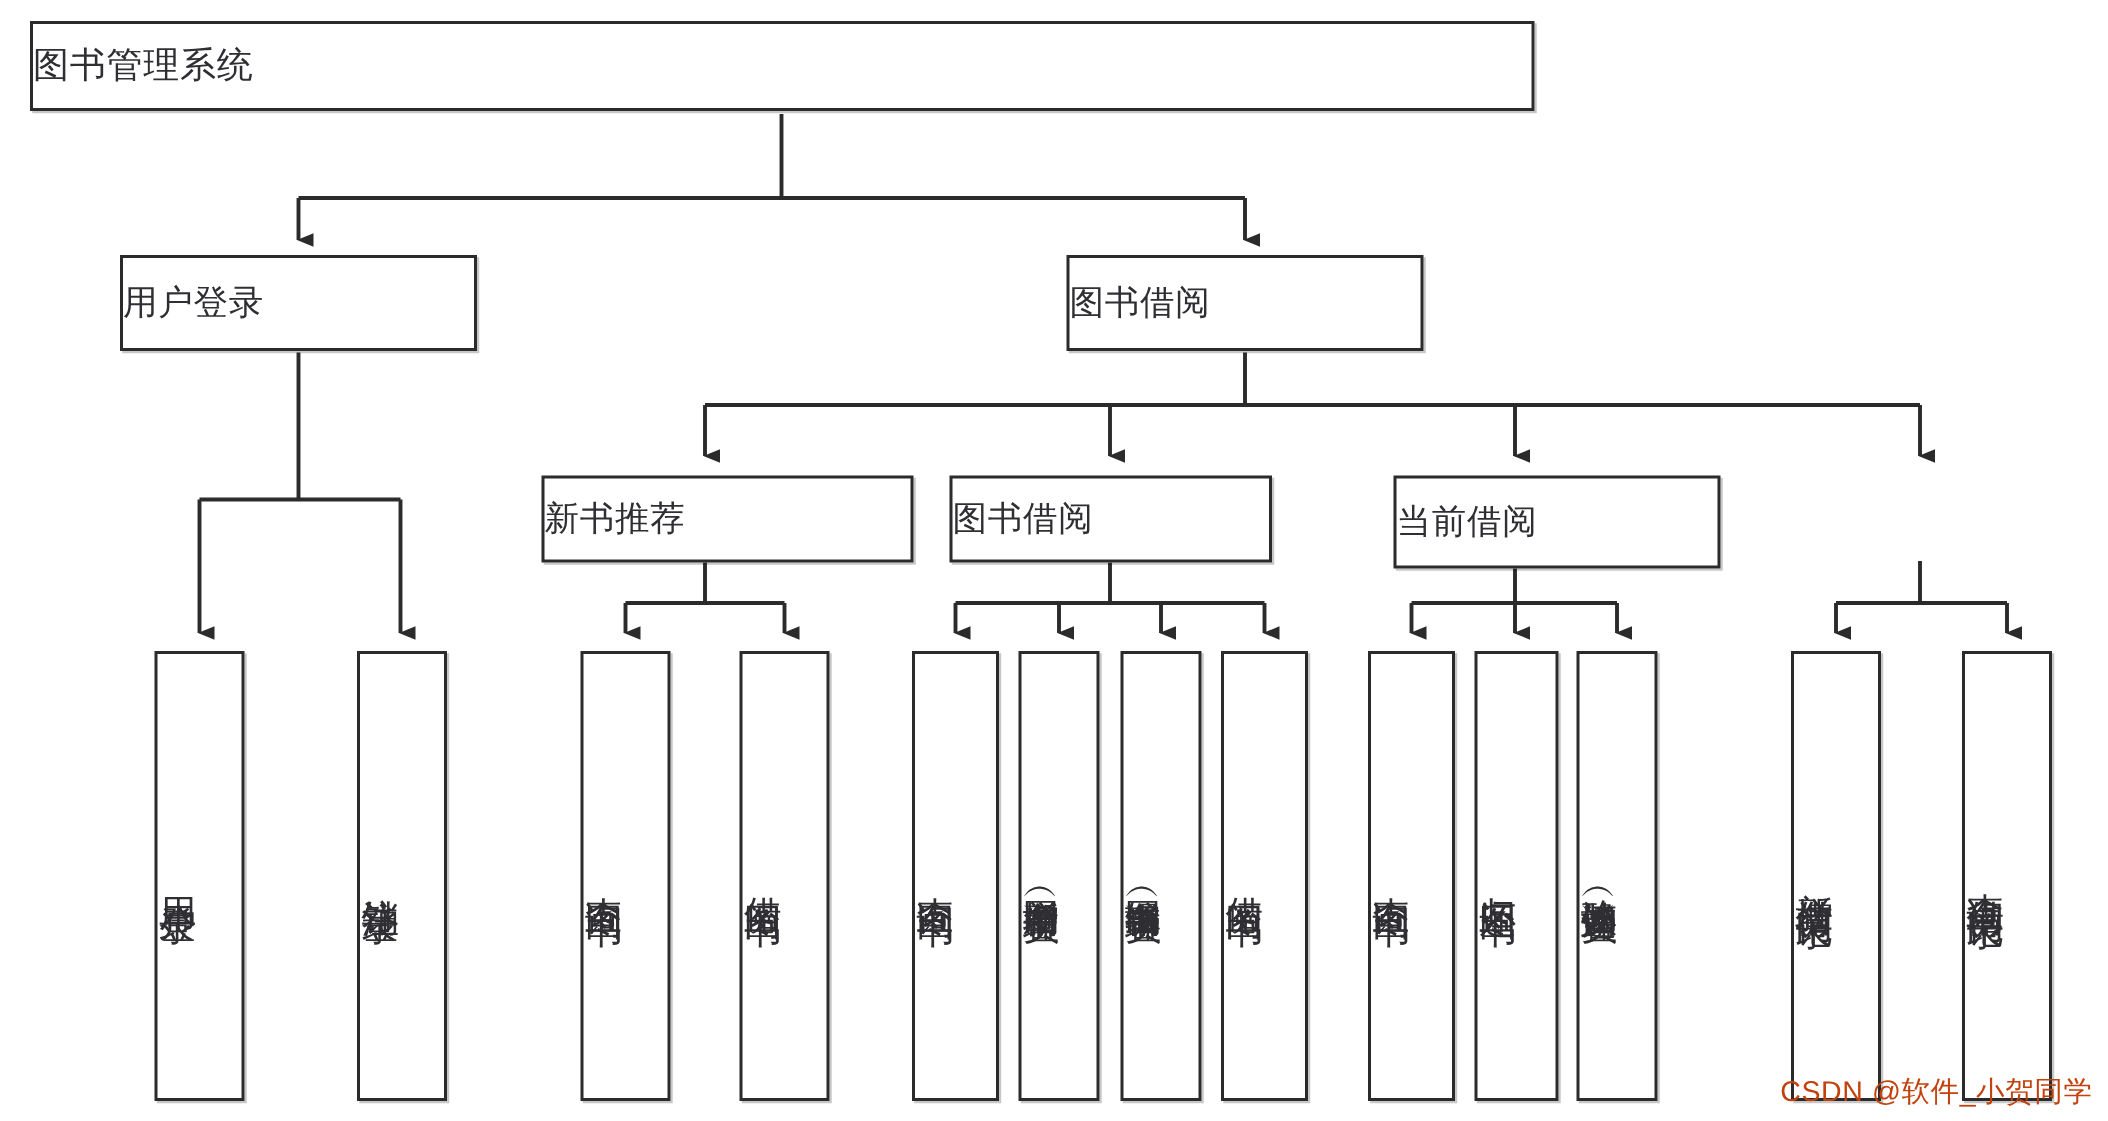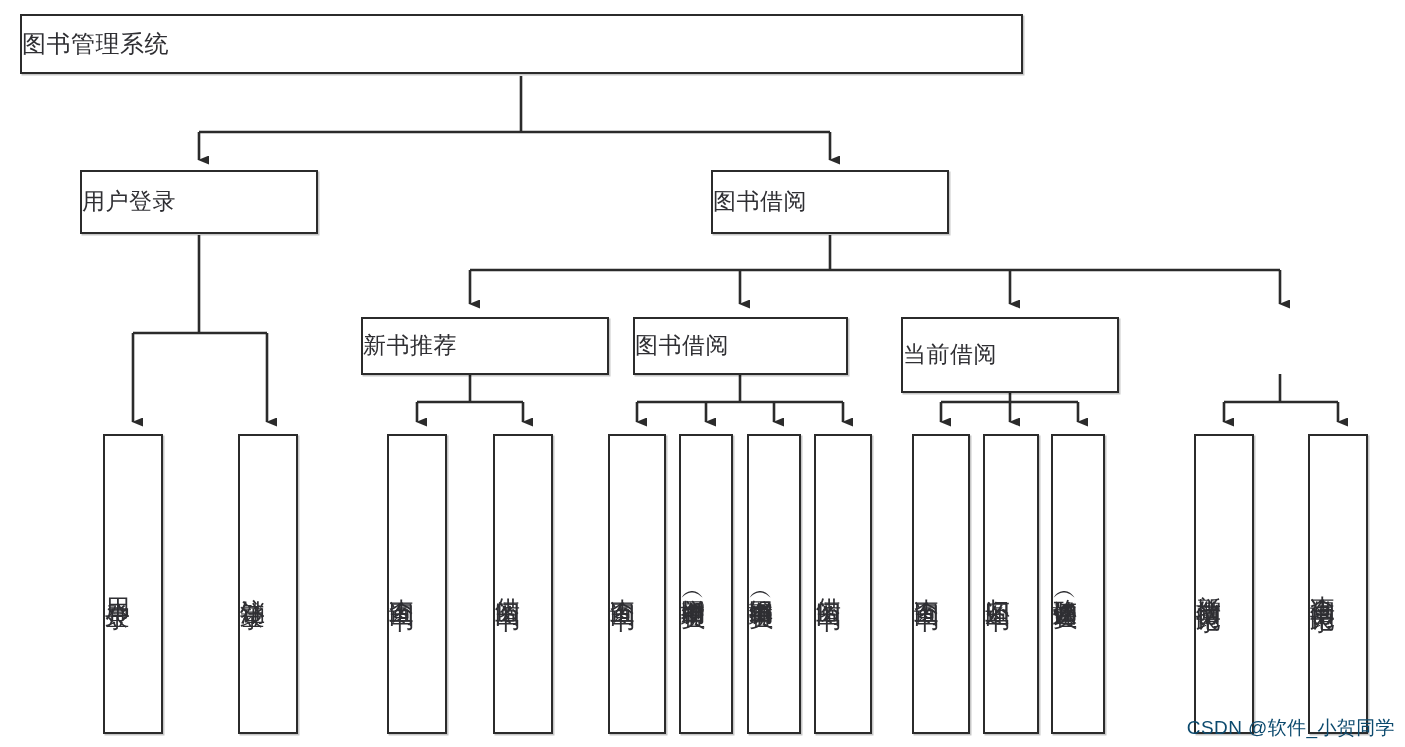--- a/index.html
+++ b/index.html
@@ -59,21 +59,21 @@
   }
   .node-v.narrow .node-label {
     font-size: 24px;
     letter-spacing: 1px;
   }
   .watermark {
     position: absolute;
     right: 10px;
     bottom: 6px;
     font-size: 19px;
-    color: #0c4a6e;
+    color: #c2410c;
     white-space: nowrap;
     letter-spacing: 0.4px;
     pointer-events: none;
   }
 </style>
 </head>
 <body>
 
 <div id="diagram-root">
 
@@ -158,21 +158,21 @@
   </div>
 
   <div class="node-box node-h" style="left:361px; top:317px; width:248px; height:58px;">
     <span class="node-label">新书推荐</span>
   </div>
 
   <div class="node-box node-h" style="left:633px; top:317px; width:215px; height:58px;">
     <span class="node-label">图书借阅</span>
   </div>
 
-  <div class="node-box node-h" style="left:901px; top:317px; width:218px; height:76px;">
+  <div class="node-box node-h" style="left:929px; top:317px; width:218px; height:62px;">
     <span class="node-label">当前借阅</span>
   </div>
 
 
   <div class="node-box node-v" style="left:103px; top:434px; width:60px; height:300px;">
     <span class="node-label">用户登录</span>
   </div>
 
   <div class="node-box node-v" style="left:238px; top:434px; width:60px; height:300px;">
     <span class="node-label">注销登录</span>

